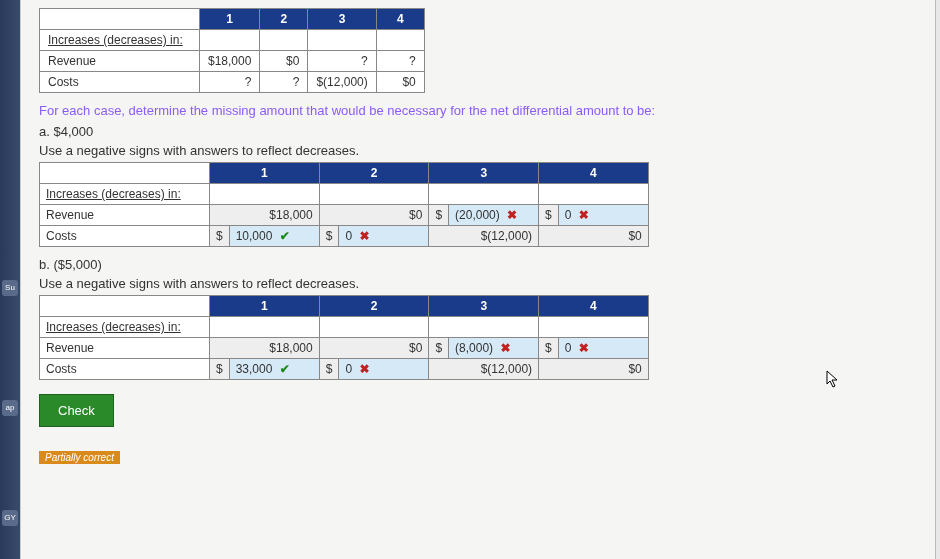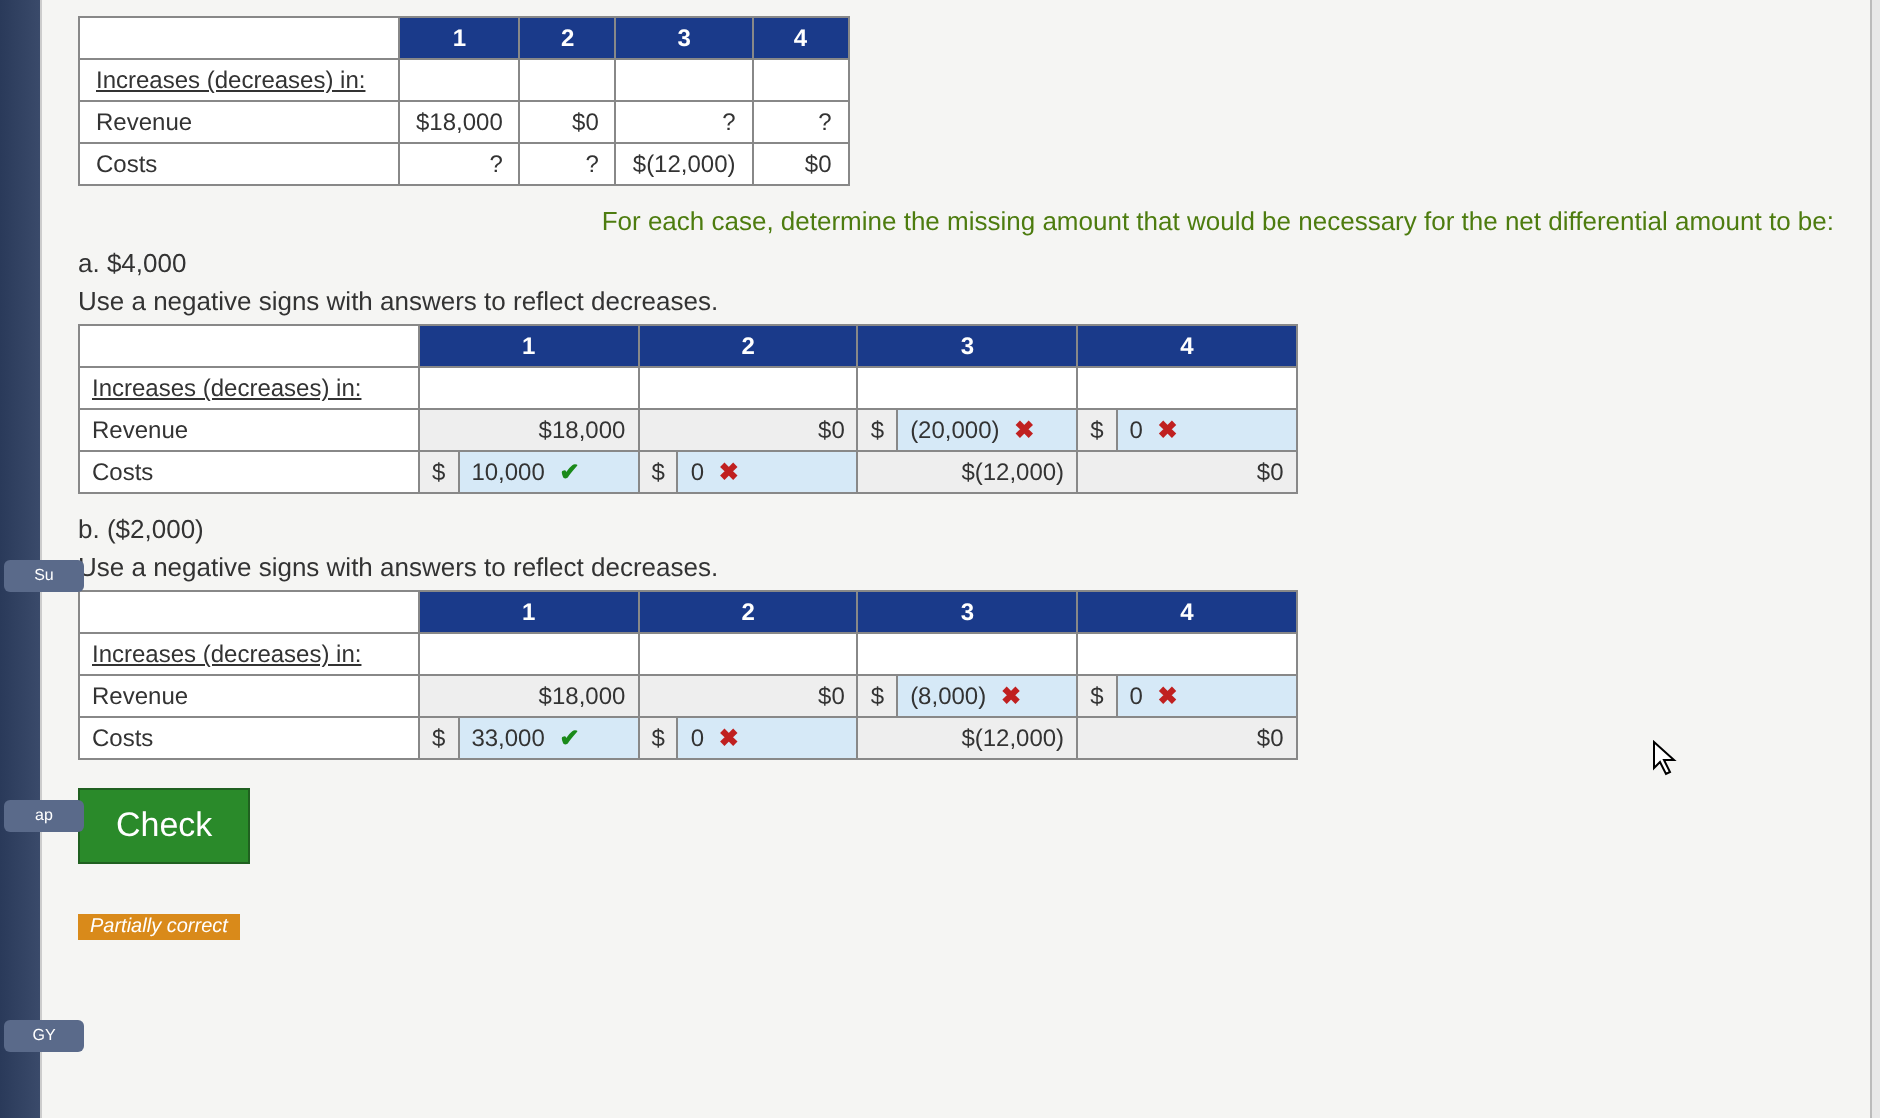--- a/index.html
+++ b/index.html
@@ -17,42 +17,41 @@
   .desktop-edge {
     position: absolute;
     left: 0; top: 0; bottom: 0;
     width: 20px;
     background: linear-gradient(90deg, #2a3a5a, #3a4a6a);
     z-index: 10;
   }
   .edge-icon {
     position: absolute;
     left: 2px;
-    width: 40px; height: 16px;
+    width: 16px; height: 16px;
     border-radius: 3px;
     background: #5a6a8a;
     color: #fff;
     font-size: 8px;
     text-align: center;
     line-height: 16px;
     overflow: hidden;
   }
   .page {
     position: absolute;
     left: 20px; right: 4px; top: 0; bottom: 0;
     background: #f5f5f3;
     padding: 8px 18px 8px 18px;
     overflow: hidden;
     border-left: 1px solid #ccc;
     border-right: 1px solid #bbb;
   }
   .question-text {
     margin: 6px 0;
-    color: #4d7c0f;
-    text-align: right;
+    color: #8b5cf6;
   }
   .sub-label { margin: 4px 0 2px 0; }
 
   
   table.data {
     border-collapse: collapse;
     background: #fff;
     margin-bottom: 10px;
   }
   table.data th, table.data td {
@@ -109,21 +108,21 @@
   .mark.correct { color: #1a8a1a; }
   .mark.wrong { color: #c02020; }
   .section-row td { text-decoration: underline; }
 
   .check-btn {
     display: inline-block;
     background: #2a8a2a;
     color: #fff;
     padding: 8px 18px;
     border: 1px solid #206020;
-    font-size: 17px;
+    font-size: 13px;
     cursor: pointer;
     margin-top: 4px;
   }
 
   .feedback {
     margin-top: 22px;
     font-size: 13px;
     color: #444;
   }
   .partial-badge {
@@ -241,21 +240,21 @@
           <span>0</span>
           <span class="mark wrong">✖</span>
         </td>
         <td class="static" colspan="2">$(12,000)</td>
         <td class="static" colspan="2">$0</td>
       </tr>
     </tbody>
   </table>
 
   
-  <div class="sub-label">b. ($2,000)</div>
+  <div class="sub-label">b. ($5,000)</div>
   <div class="sub-label">Use a negative signs with answers to reflect decreases.</div>
 
   <table class="answer">
     <thead>
       <tr>
         <th class="rowhead"></th>
         <th colspan="2">1</th>
         <th colspan="2">2</th>
         <th colspan="2">3</th>
         <th colspan="2">4</th>

